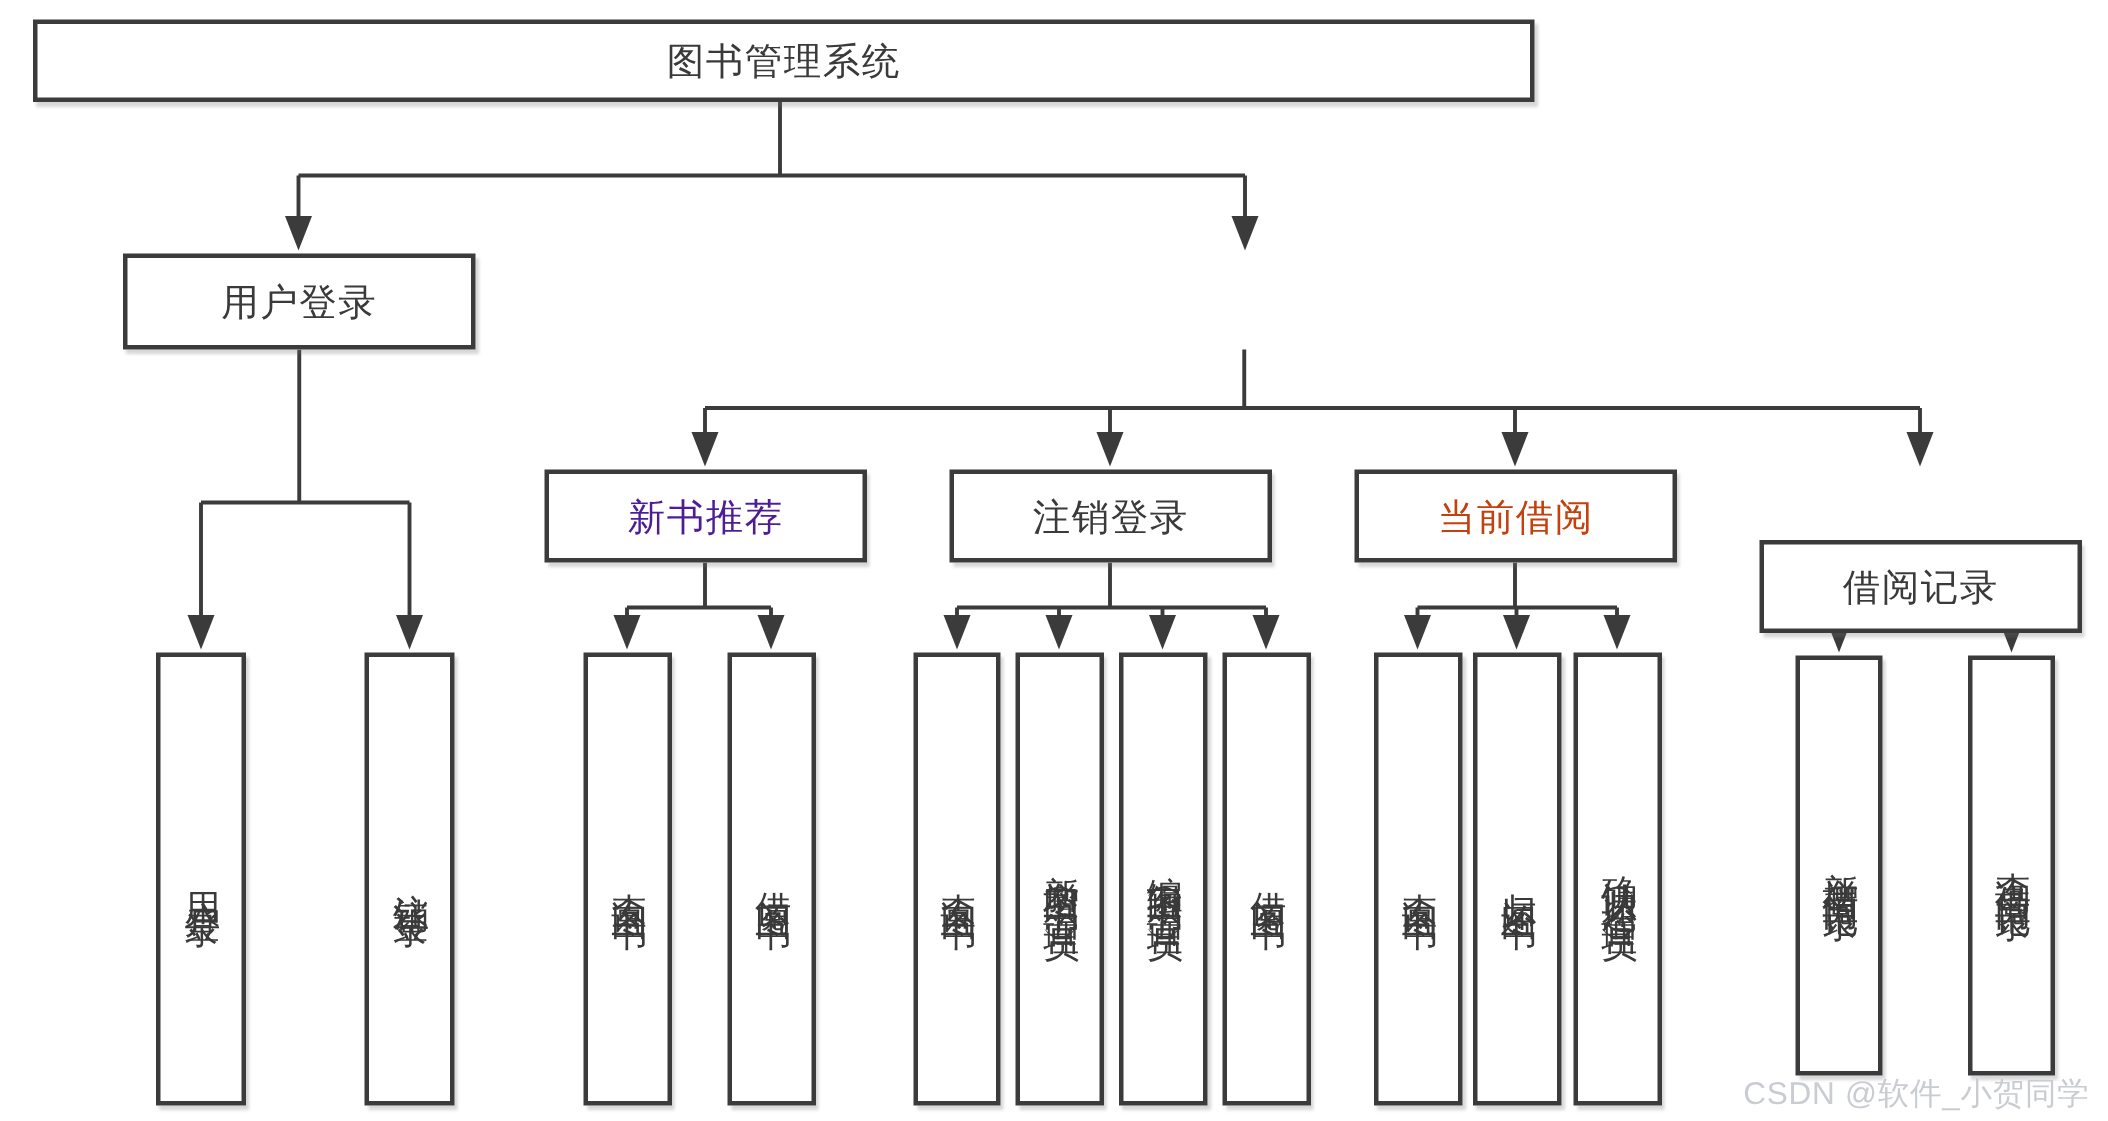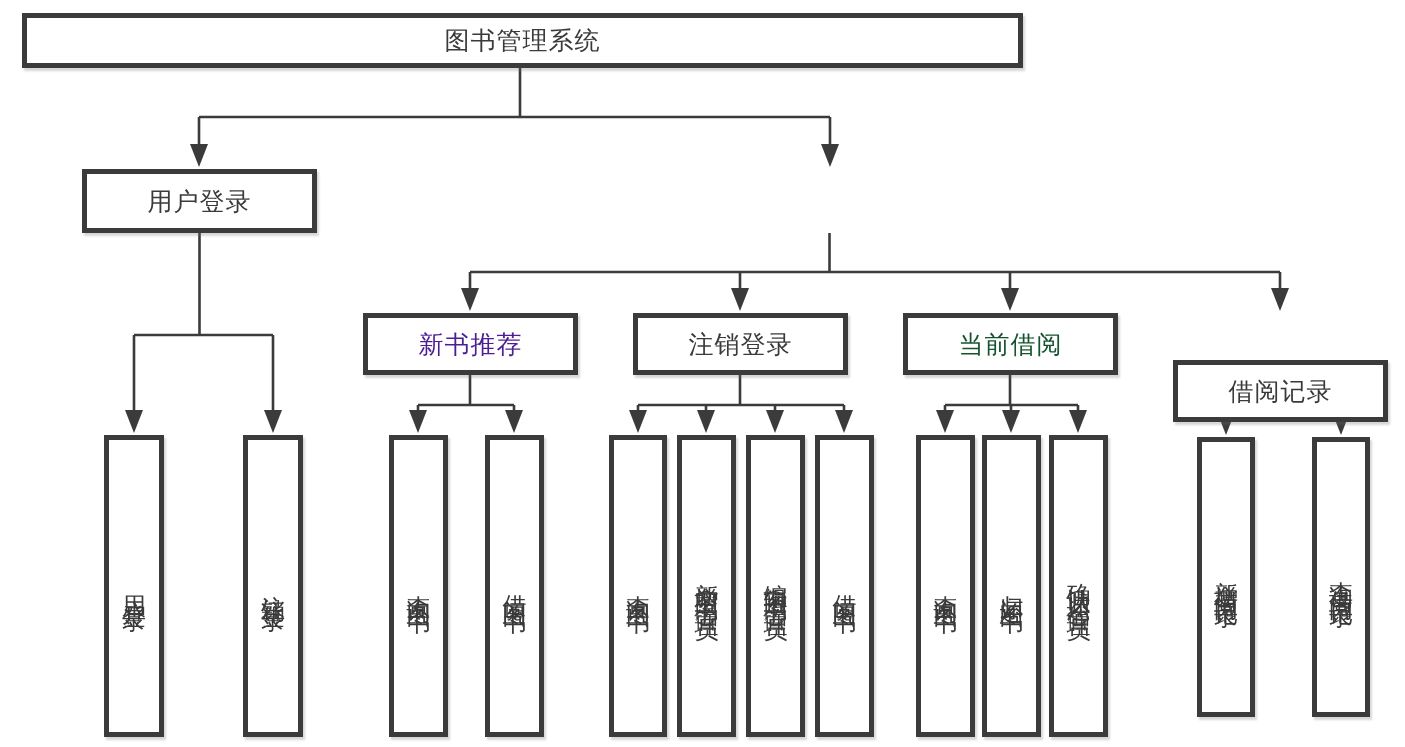--- a/index.html
+++ b/index.html
@@ -13,21 +13,21 @@
     overflow: hidden;
   }
   svg.wires {
     position: absolute;
     left: 0; top: 0;
     width: 1405px; height: 747px;
     z-index: 1;
   }
   .node {
     position: absolute;
-    border: 5px solid #701a75;
+    border: 3px solid #701a75;
     background: #ffffff;
     color: #3a3a3a;
     display: flex;
     align-items: center;
     justify-content: center;
     z-index: 2;
     box-shadow: 2px 3px 2px rgba(110,110,110,0.28);
   }
   .node.h {
     font-size: 25px;
@@ -112,34 +112,35 @@
       <path d="M 1217 412 L 1235 412 L 1226 435 Z" fill="#3b3b3b"></path>
       <path d="M 1332 412 L 1350 412 L 1341 435 Z" fill="#3b3b3b"></path>
     </svg>
 
   <div class="node h" style="left: 22px; top: 13px; width: 1001px; height: 55px; border-color: rgb(59, 59, 59); color: rgb(58, 58, 58);">图书管理系统</div>
 
   <div class="node h" style="left: 82px; top: 169px; width: 235px; height: 64px; border-color: rgb(59, 59, 59); color: rgb(58, 58, 58);">用户登录</div>
 
   <div class="node h" style="left: 363px; top: 313px; width: 215px; height: 62px; border-color: rgb(59, 59, 59); color: #4c1d95;">新书推荐</div>
   <div class="node h" style="left: 633px; top: 313px; width: 215px; height: 62px; border-color: rgb(59, 59, 59); color: rgb(58, 58, 58);">注销登录</div>
-  <div class="node h" style="left: 903px; top: 313px; width: 215px; height: 62px; border-color: rgb(59, 59, 59); color: #14532d; font-family: Liberation Mono, monospace;">当前借阅</div>
+  <div class="node h" style="left: 903px; top: 313px; width: 215px; height: 62px; border-color: rgb(59, 59, 59); color: #c2410c; font-family: Liberation Mono, monospace;">当前借阅</div>
   <div class="node h" style="left: 1173px; top: 313px; width: 215px; height: 62px; border-color: rgb(59, 59, 59); color: rgb(58, 58, 58); margin-top: 47px;">借阅记录</div>
 
   <div class="node v" style="left: 104px; top: 435px; width: 60px; height: 302px; border-color: rgb(59, 59, 59); color: rgb(58, 58, 58);">用户登录</div>
   <div class="node v" style="left: 243px; top: 435px; width: 60px; height: 302px; border-color: rgb(59, 59, 59); color: rgb(58, 58, 58);">注销登录</div>
 
   <div class="node v" style="left: 389px; top: 435px; width: 59px; height: 302px; border-color: rgb(59, 59, 59); color: rgb(58, 58, 58);">查询图书</div>
   <div class="node v" style="left: 485px; top: 435px; width: 59px; height: 302px; border-color: rgb(59, 59, 59); color: rgb(58, 58, 58);">借阅图书</div>
 
   <div class="node v" style="left: 609px; top: 435px; width: 58px; height: 302px; border-color: rgb(59, 59, 59); color: rgb(58, 58, 58);">查询图书</div>
   <div class="node v" style="left: 677px; top: 435px; width: 59px; height: 302px; border-color: rgb(59, 59, 59); color: rgb(58, 58, 58);">新增图书（管理员）</div>
   <div class="node v" style="left: 746px; top: 435px; width: 59px; height: 302px; border-color: rgb(59, 59, 59); color: rgb(58, 58, 58);">编辑图书（管理员）</div>
   <div class="node v" style="left: 815px; top: 435px; width: 59px; height: 302px; border-color: rgb(59, 59, 59); color: rgb(58, 58, 58);">借阅图书</div>
 
   <div class="node v" style="left: 916px; top: 435px; width: 59px; height: 302px; border-color: rgb(59, 59, 59); color: rgb(58, 58, 58);">查询图书</div>
   <div class="node v" style="left: 982px; top: 435px; width: 59px; height: 302px; border-color: rgb(59, 59, 59); color: rgb(58, 58, 58);">归还图书</div>
   <div class="node v" style="left: 1049px; top: 435px; width: 59px; height: 302px; border-color: rgb(59, 59, 59); color: rgb(58, 58, 58);">确认归还（管理员）</div>
 
   <div class="node v" style="left: 1197px; top: 437px; width: 58px; height: 280px; border-color: rgb(59, 59, 59); color: rgb(58, 58, 58);">新增借阅记录</div>
   <div class="node v" style="left: 1312px; top: 437px; width: 58px; height: 280px; border-color: rgb(59, 59, 59); color: rgb(58, 58, 58);">查询借阅记录</div>
 
+  <div class="watermark" style="color: rgb(201, 204, 209);">CSDN @软件_小贺同学</div>
 </div>
 
 </body></html>

